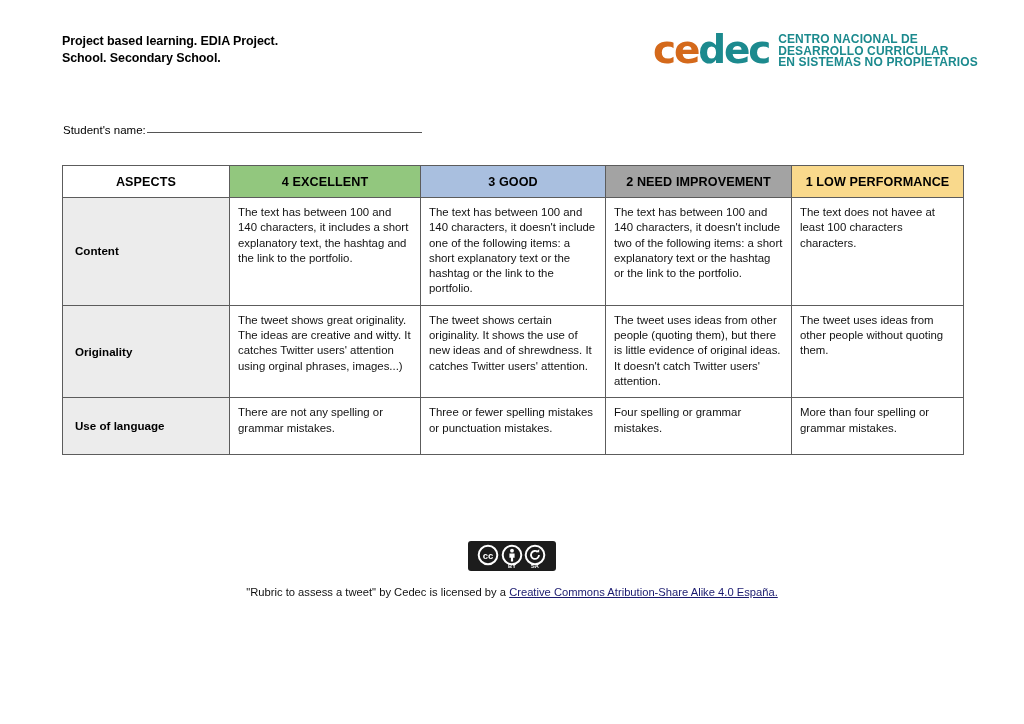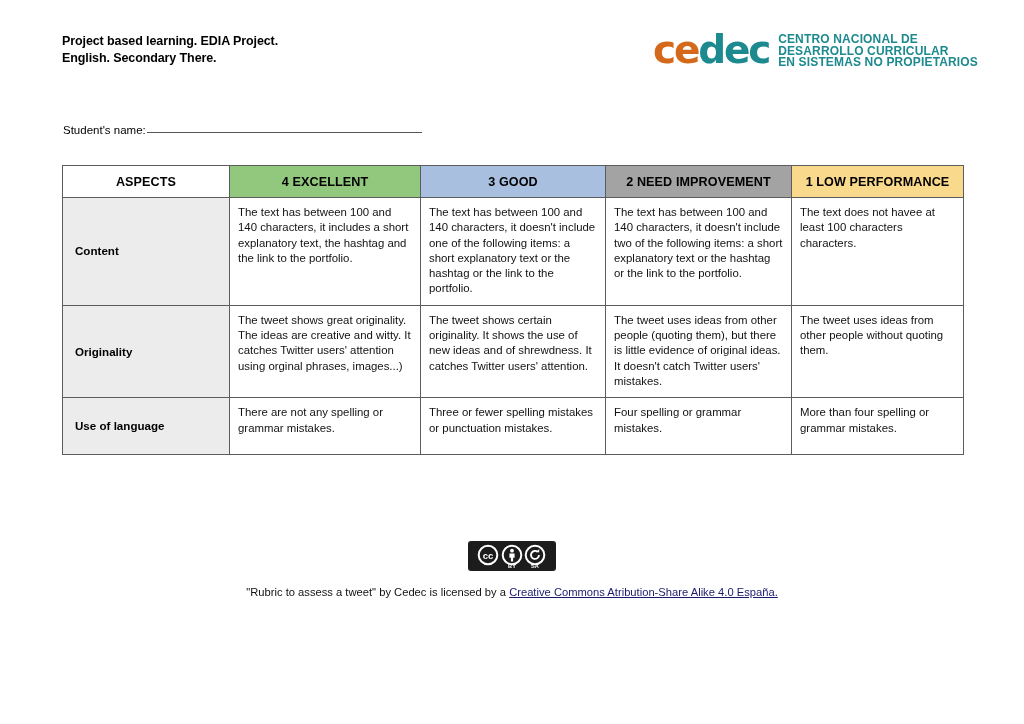--- a/index.html
+++ b/index.html
@@ -200,21 +200,21 @@
   }
 </style>
 </head>
 <body>
 
 <div class="page">
 
   <div class="header">
     <div class="header-left">
       <div>Project based learning. EDIA Project.</div>
-      <div>English. Secondary There.</div>
+      <div>School. Secondary School.</div>
     </div>
 
     <div class="logo-block">
       <div class="logo-word"><span class="logo-ce">ce</span><span class="logo-dec">dec</span></div>
       <div class="logo-tagline">
         <div>CENTRO NACIONAL DE</div>
         <div>DESARROLLO CURRICULAR</div>
         <div>EN SISTEMAS NO PROPIETARIOS</div>
       </div>
     </div>
@@ -248,21 +248,21 @@
         <td class="aspect-cell">Content</td>
         <td class="desc-cell">The text has between 100 and 140 characters, it includes a short explanatory text, the hashtag and the link to the portfolio.</td>
         <td class="desc-cell">The text has between 100 and 140 characters, it doesn't include one of the following items: a short explanatory text or the hashtag or the link to the portfolio.</td>
         <td class="desc-cell">The text has between 100 and 140 characters, it doesn't include two of the following items: a short explanatory text or the hashtag or the link to the portfolio.</td>
         <td class="desc-cell">The text does not havee at least 100 characters characters.</td>
       </tr>
       <tr class="row-originality">
         <td class="aspect-cell">Originality</td>
         <td class="desc-cell">The tweet shows great originality. The ideas are creative and witty. It catches Twitter users' attention using orginal phrases, images...)</td>
         <td class="desc-cell">The tweet shows certain originality. It shows the use of new ideas and of shrewdness. It catches Twitter users' attention.</td>
-        <td class="desc-cell">The tweet uses ideas from other people (quoting them), but there is little evidence of original ideas. It doesn't catch Twitter users' mistakes.</td>
+        <td class="desc-cell">The tweet uses ideas from other people (quoting them), but there is little evidence of original ideas. It doesn't catch Twitter users' attention.</td>
         <td class="desc-cell">The tweet uses ideas from other people without quoting them.</td>
       </tr>
       <tr class="row-language">
         <td class="aspect-cell">Use of language</td>
         <td class="desc-cell">There are not any spelling  or grammar mistakes.</td>
         <td class="desc-cell">Three or fewer spelling mistakes or punctuation mistakes.</td>
         <td class="desc-cell">Four spelling or grammar mistakes.</td>
         <td class="desc-cell">More than four spelling or grammar mistakes.</td>
       </tr>
     </tbody>

